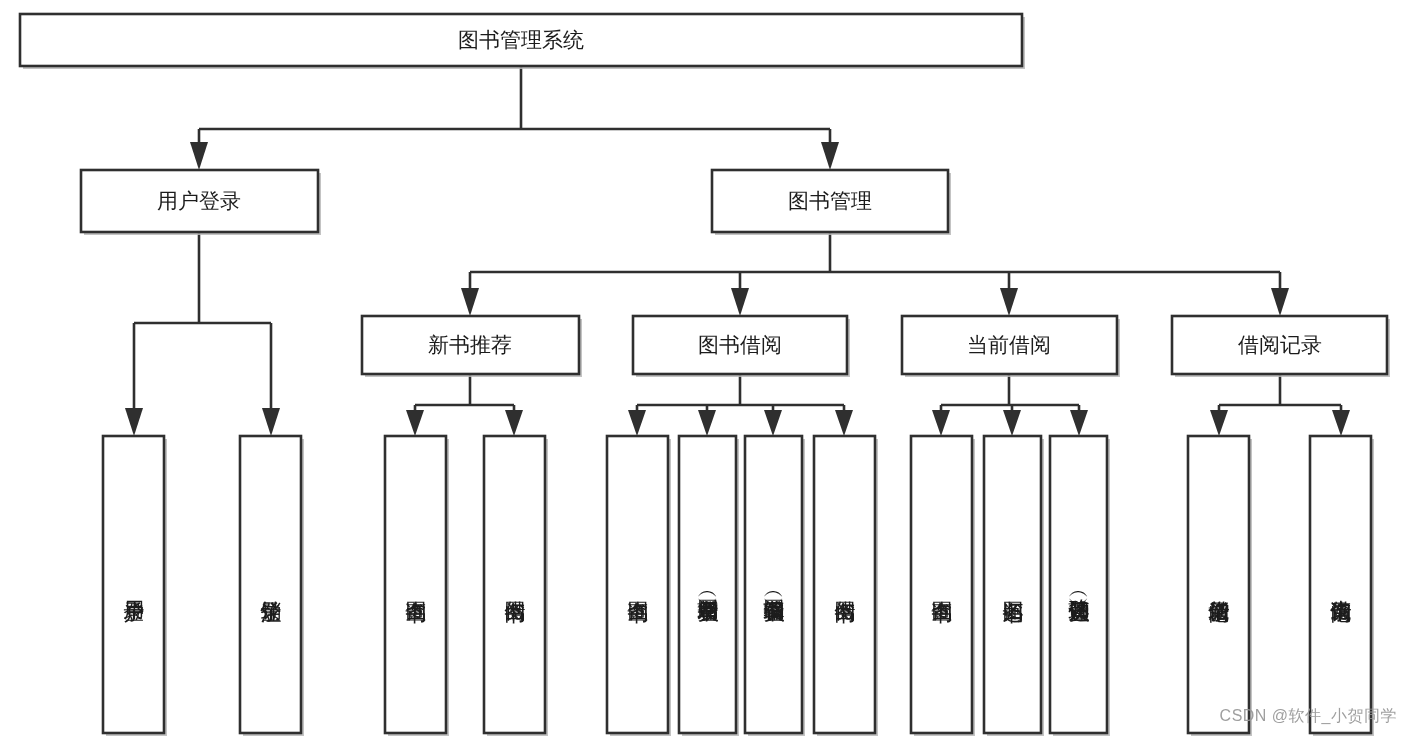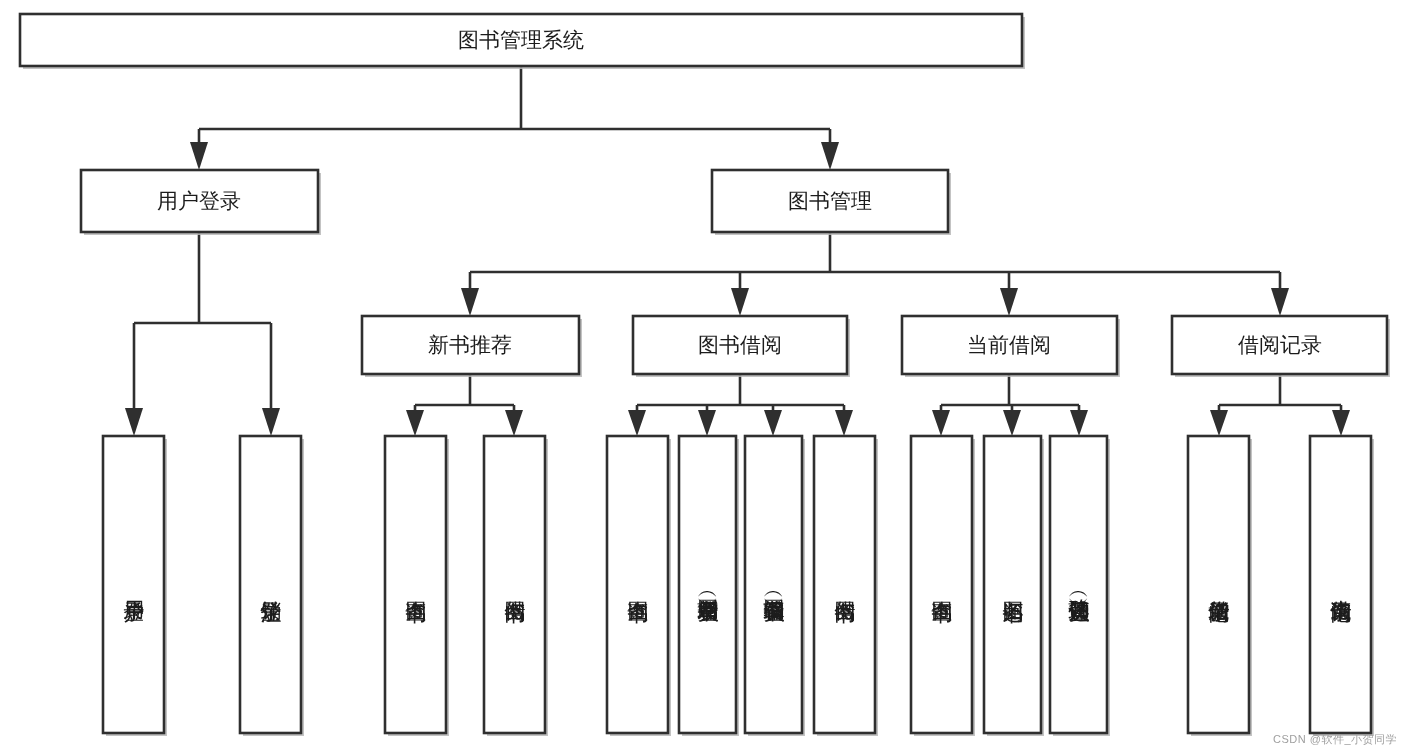--- a/index.html
+++ b/index.html
@@ -67,23 +67,23 @@
     text-orientation: upright;
     letter-spacing: 0.5px;
     pointer-events: none;
     display: flex;
     align-items: center;
     justify-content: center;
   }
   .watermark {
     position: absolute;
     right: 8px;
-    bottom: 0;
-    font-family: "Liberation Sans", "DejaVu Sans", sans-serif;
-    font-size: 11px;
+    bottom: 20px;
+    font-family: "Liberation Sans", "DejaVu Sans", sans-serif;
+    font-size: 16px;
     color: #9a9a9a;
     opacity: 0.95;
     white-space: nowrap;
     letter-spacing: 0.5px;
   }
 </style>
 </head>
 <body>
 
 <div id="diagram-root">

